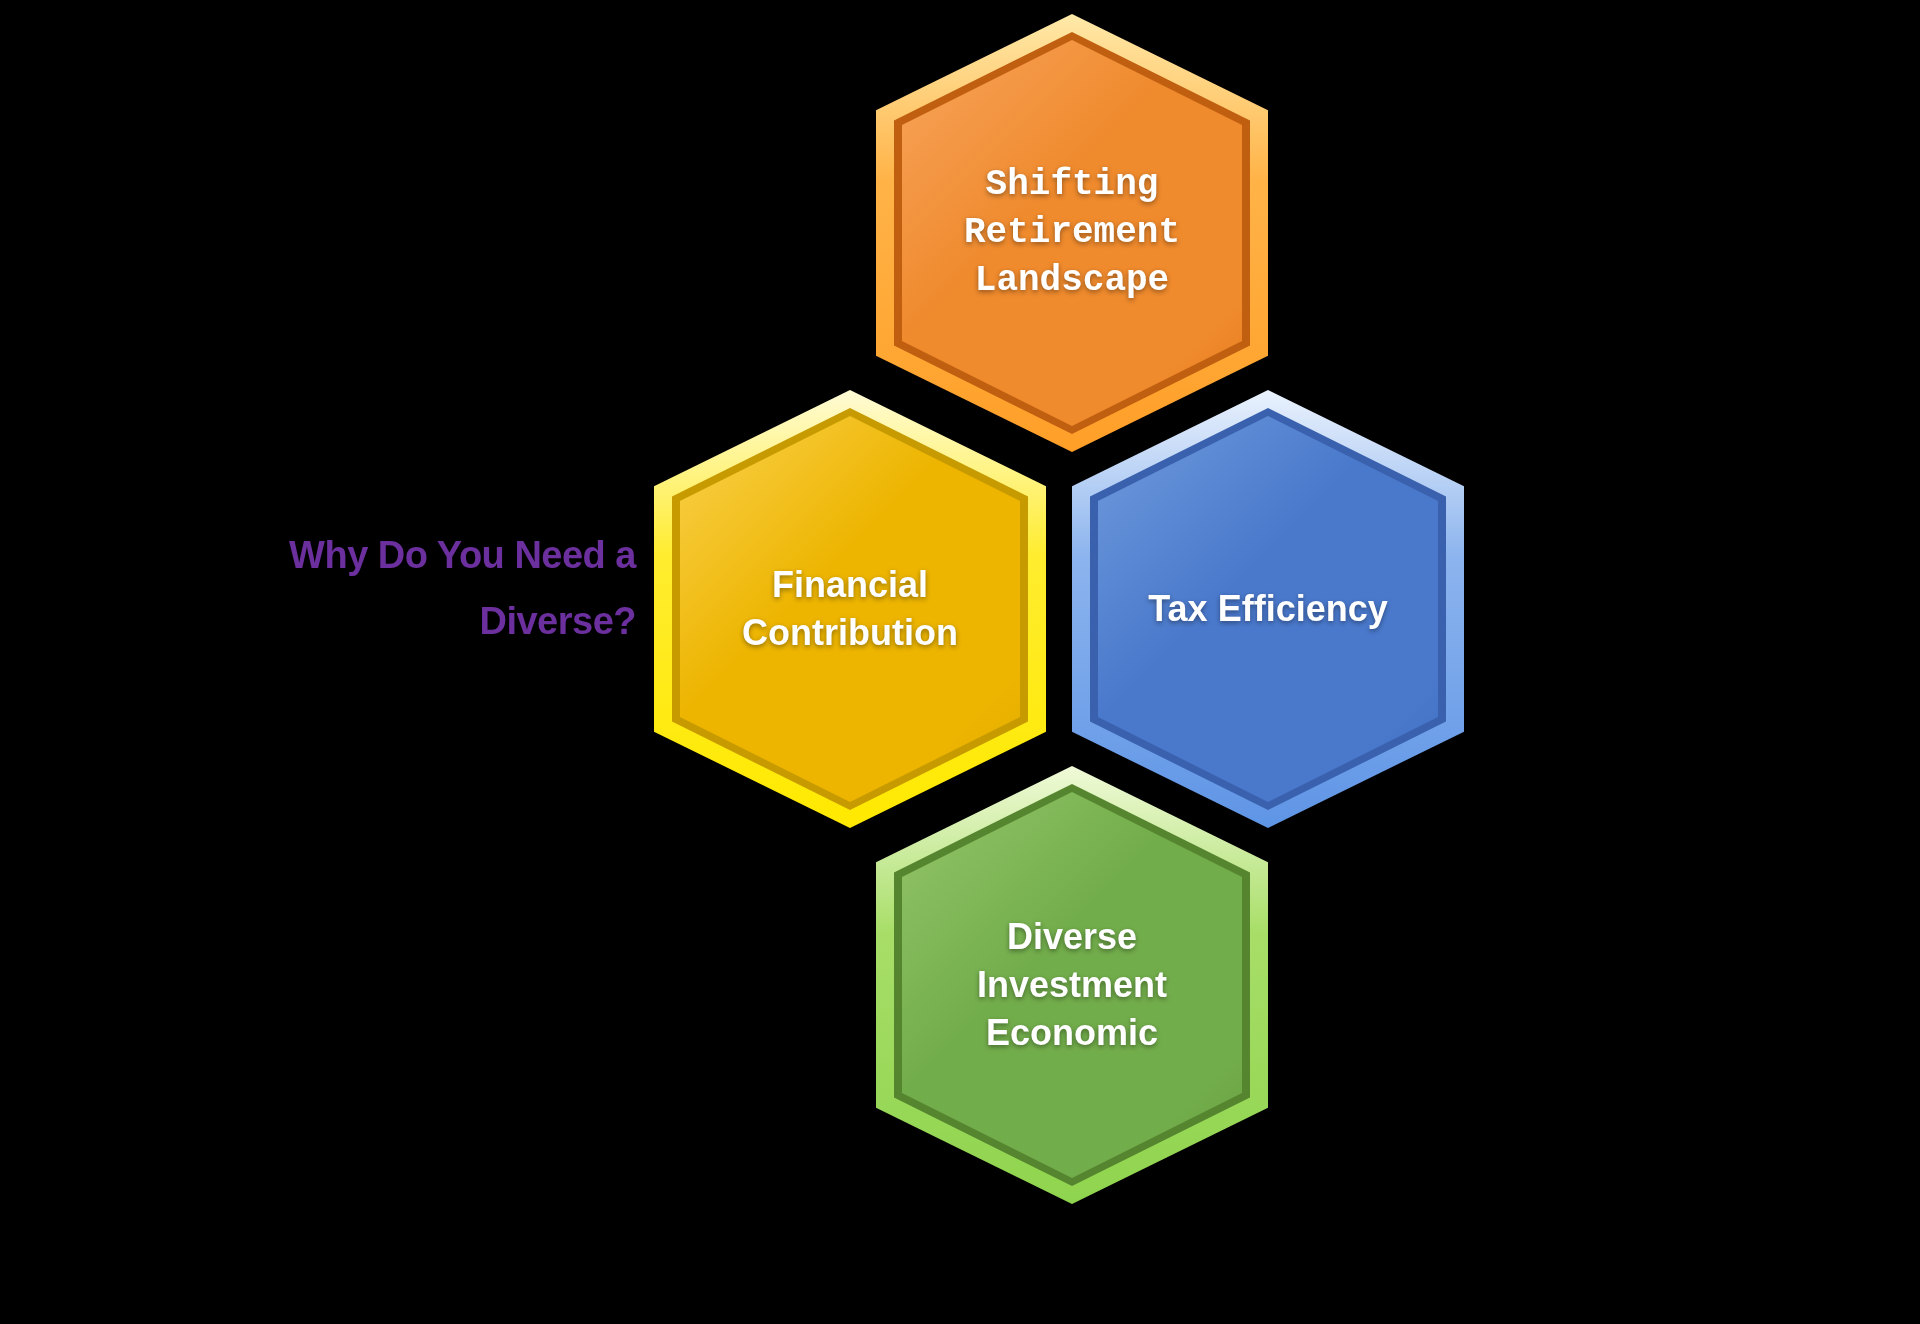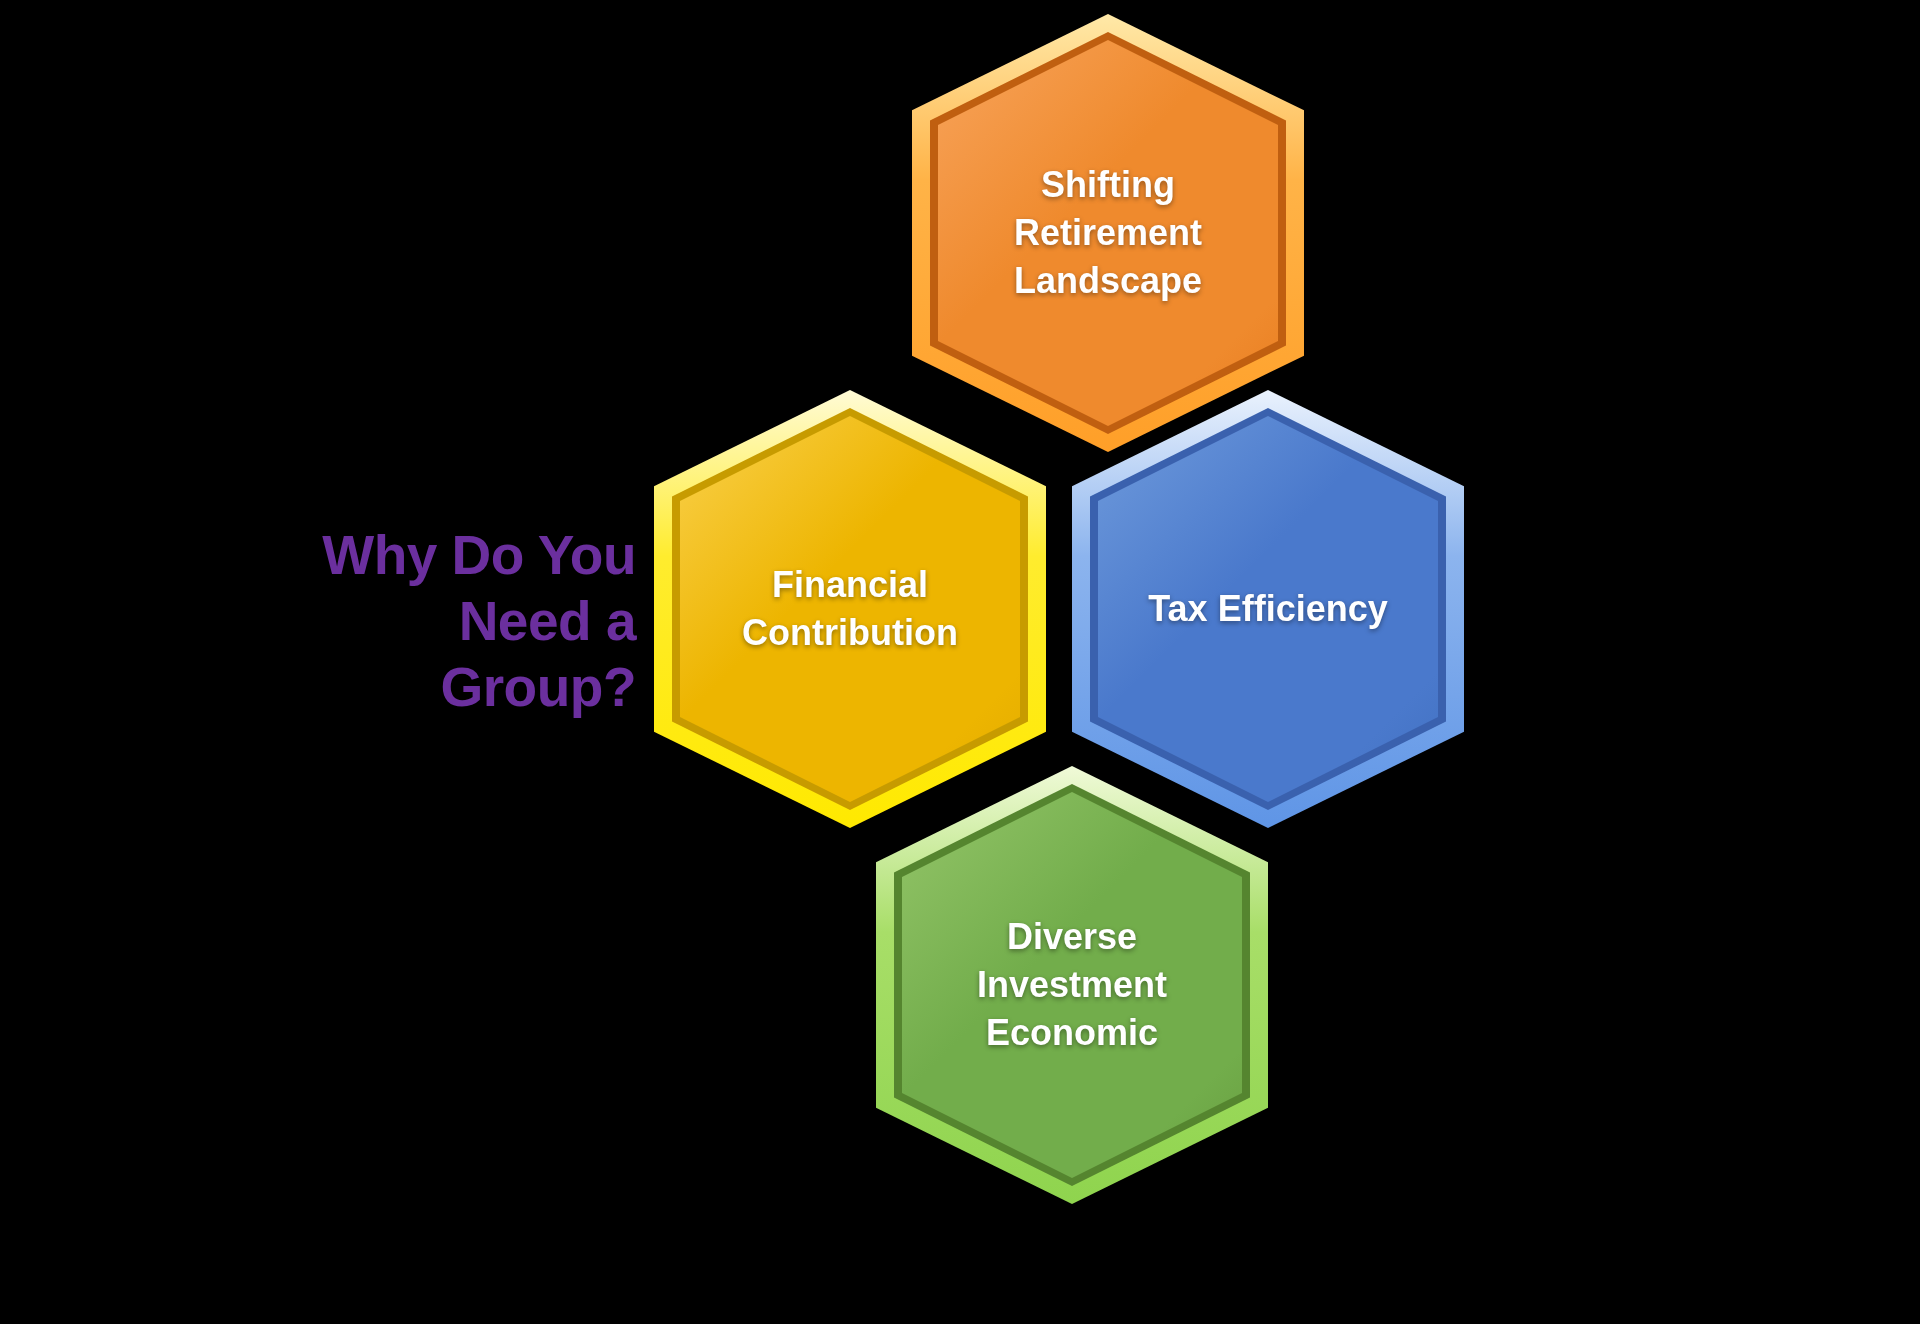--- a/index.html
+++ b/index.html
@@ -17,21 +17,21 @@
   }
 
   
   .diagram-title {
     position: absolute;
     left: 180px;
     top: 522px;
     width: 456px;
     text-align: right;
     font-weight: bold;
-    font-size: 55px;
+    font-size: 38px;
     line-height: 66px;
     letter-spacing: -0.5px;
   }
 
   
   .hex {
     position: absolute;
     width: 392px;
     height: 438px;
   }
@@ -70,34 +70,34 @@
     text-align: center;
     color: #FFFFFF;
     font-weight: bold;
     font-size: 36px;
     line-height: 48px;
     text-shadow: 0 2px 5px rgba(0,0,0,0.40);
   }
 
   
   #hex-0 { left: 458px;  top: 14px;  }
-  #hex-1 { left: 912px;  top: 14px;  }
+  #hex-1 { left: 876px;  top: 14px; font-family: Liberation Mono, monospace;  }
   #hex-2 { left: 654px;  top: 390px; }
   #hex-3 { left: 1072px; top: 390px; }
   #hex-4 { left: 458px;  top: 766px; }
   #hex-5 { left: 876px;  top: 766px; }
 </style>
 </head>
 <body>
 
 <div id="canvas" style="background: rgb(0, 0, 0);">
 
   <div class="diagram-title" style="color: rgb(107, 47, 158);">
     <div>Why Do You Need a</div>
-    <div>Group?</div>
+    <div>Diverse?</div>
   </div>
 
 
   <div class="hex" id="hex-1" style="--rim-top: #FFE9A8; --rim-mid: #FFB347; --rim-bottom: #FF9F28; --crease: #C05F10; --body-light: #F8A45C; --body: #EF8A2D; --body-dark: #E87C1F;">
     <div class="hex-rim"></div>
     <div class="hex-crease"></div>
     <div class="hex-body"></div>
     <div class="hex-label-wrap">
         <span class="hex-label">Shifting Retirement Landscape</span>
       </div>

